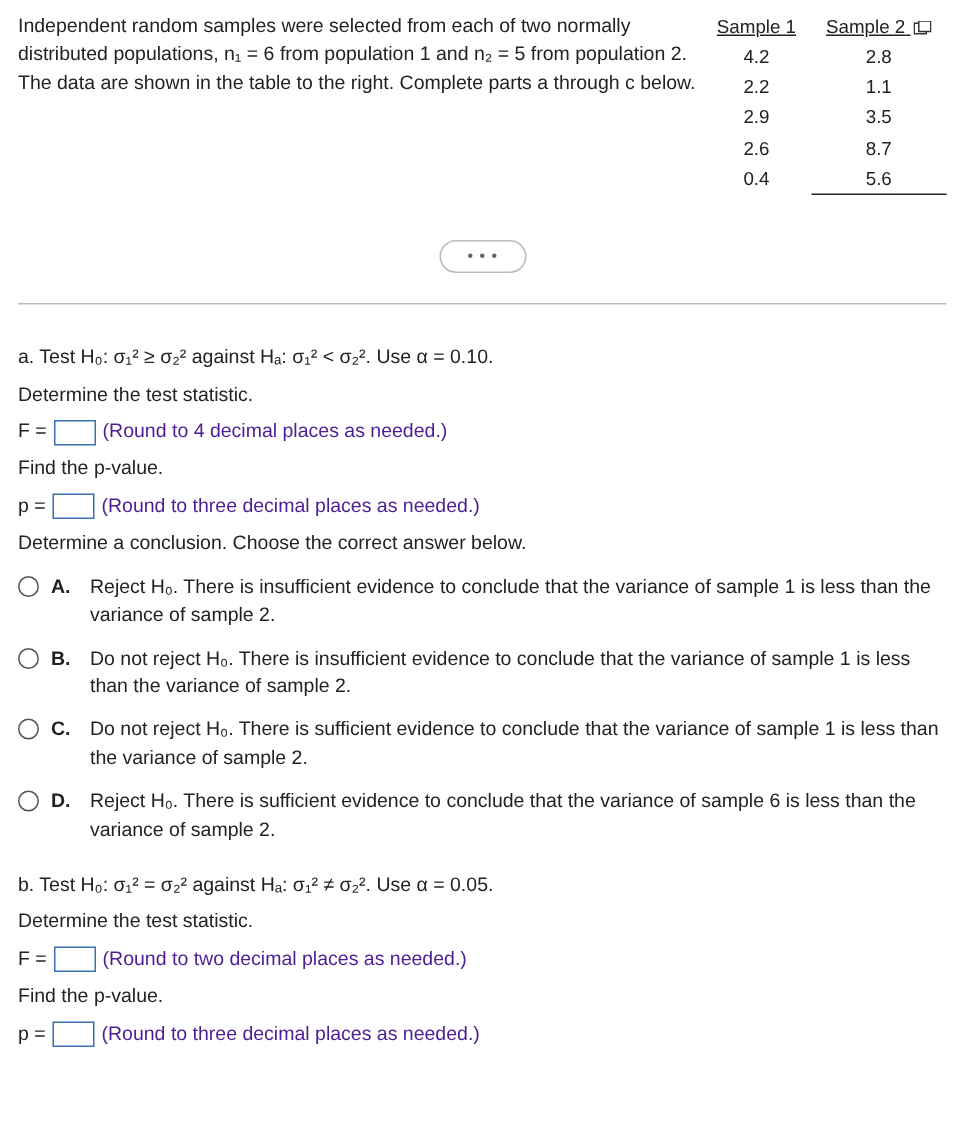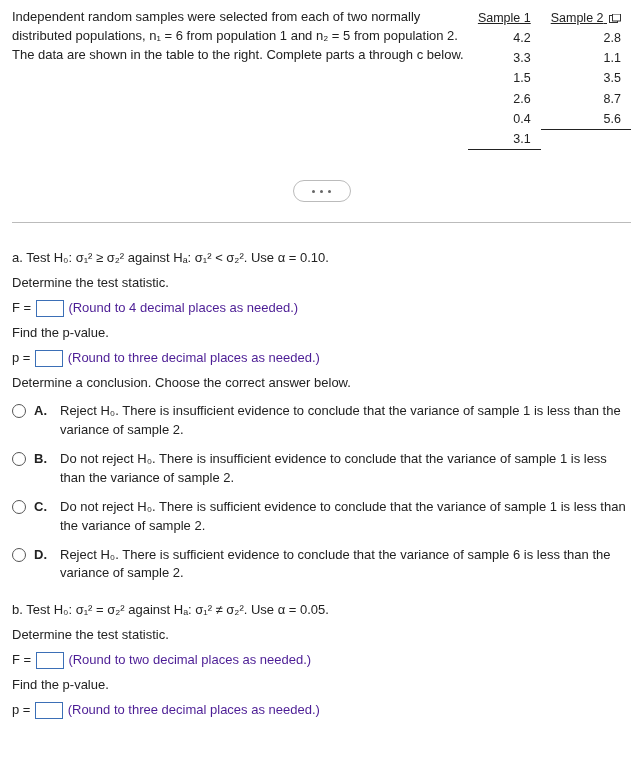--- a/index.html
+++ b/index.html
@@ -4,21 +4,21 @@
 <style>
   body{
     margin:0;padding:8px 12px;
     font-family:Arial,Helvetica,sans-serif;
     font-size:13px;color:#222;line-height:1.45;
     width:643px;box-sizing:border-box;background:#fff;
   }
   .top{display:flex;align-items:flex-start;}
   .intro{flex:1}
   table{border-collapse:collapse;font-size:12.5px}
-  th,td{padding:1px 10px;text-align:right}
+  th,td{padding:1px 10px;text-align:center}
   th{text-decoration:underline;font-weight:normal}
   td.u{border-bottom:1px solid #222}
   .popout{display:inline-block;vertical-align:middle;margin-left:2px}
   .popout svg{display:block}
   .dots{
     margin:30px auto 20px auto;width:56px;height:20px;
     border:1px solid #bbb;border-radius:14px;
     display:flex;align-items:center;justify-content:center;gap:5px;
   }
   .dots span{width:3px;height:3px;border-radius:50%;background:#666}
@@ -57,38 +57,34 @@
               <rect x="3.5" y="0" width="8" height="7" fill="#fff" stroke="#333" stroke-width="1"></rect>
             </svg>
           </span>
         </th>
       </tr>
       <tr>
             <td>4.2</td>
             <td>2.8</td>
           </tr>
       <tr>
-            <td>3.3</td>
+            <td>2.2</td>
             <td>1.1</td>
           </tr>
       <tr>
-            <td>1.5</td>
+            <td>2.9</td>
             <td>3.5</td>
           </tr>
       <tr>
             <td>2.6</td>
             <td>8.7</td>
           </tr>
       <tr>
             <td>0.4</td>
             <td class="u">5.6</td>
-          </tr>
-      <tr>
-            <td class="u">3.1</td>
-            <td></td>
           </tr>
     </tbody>
       </table>
   </div>
 </div>
 
 <div class="dots">
   <span></span>
     <span></span>
     <span></span>

